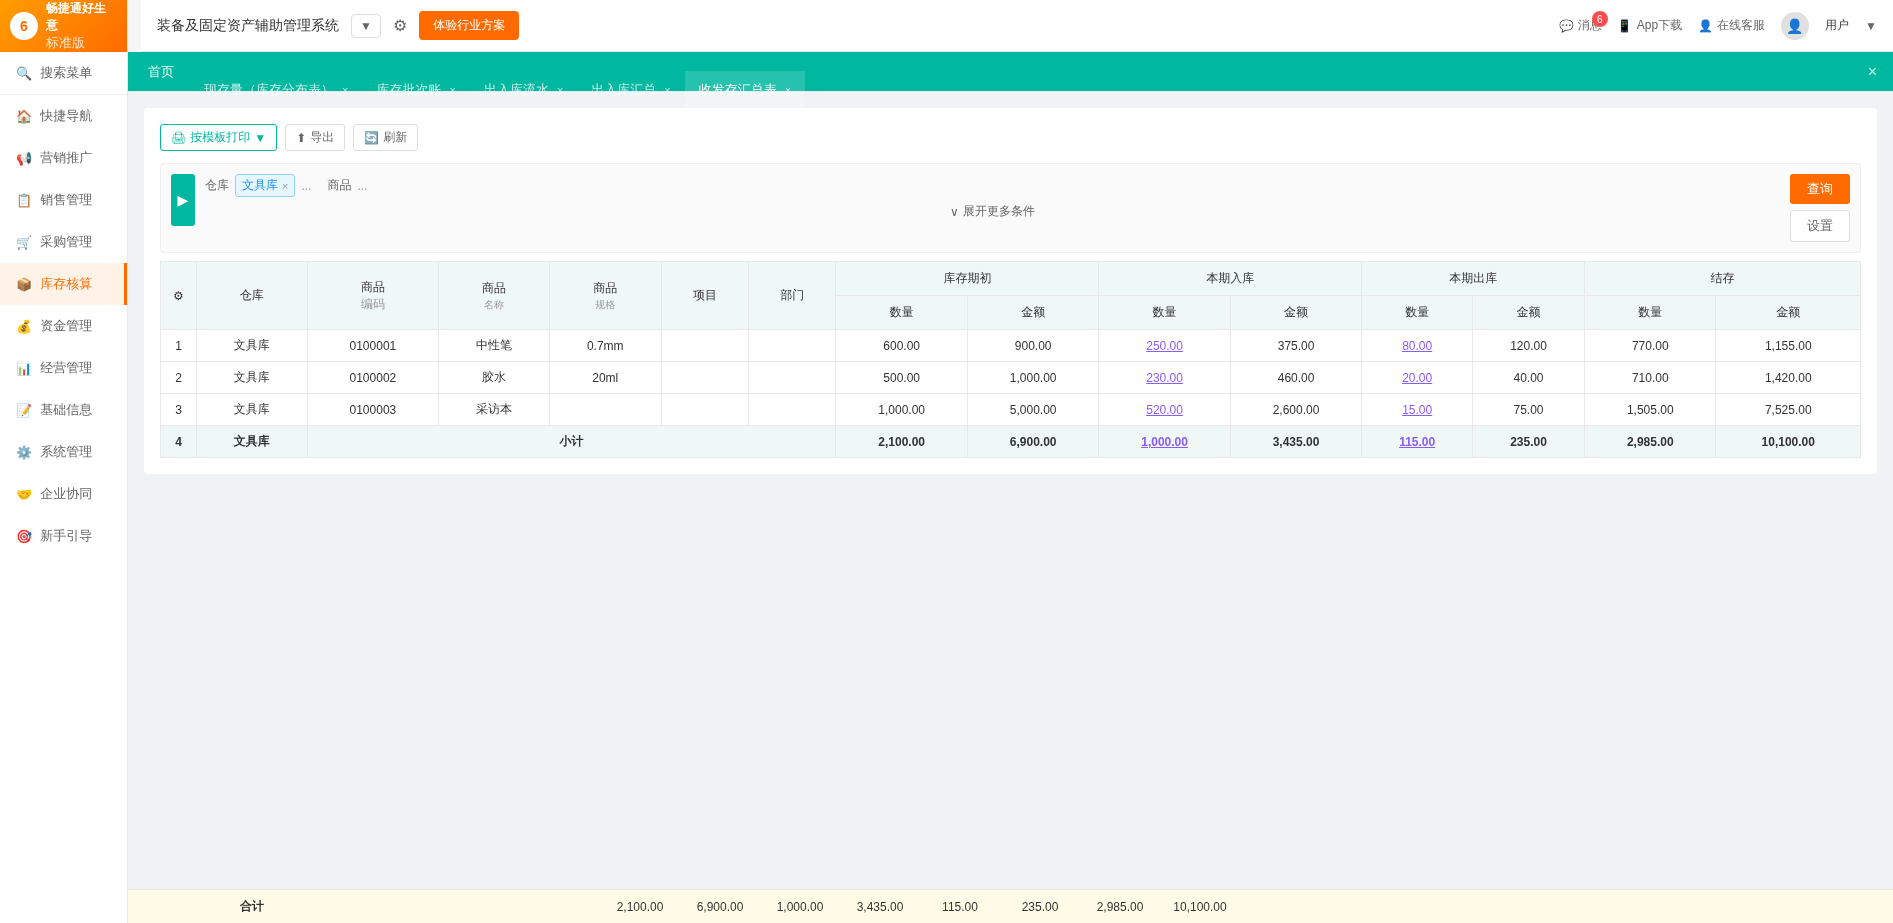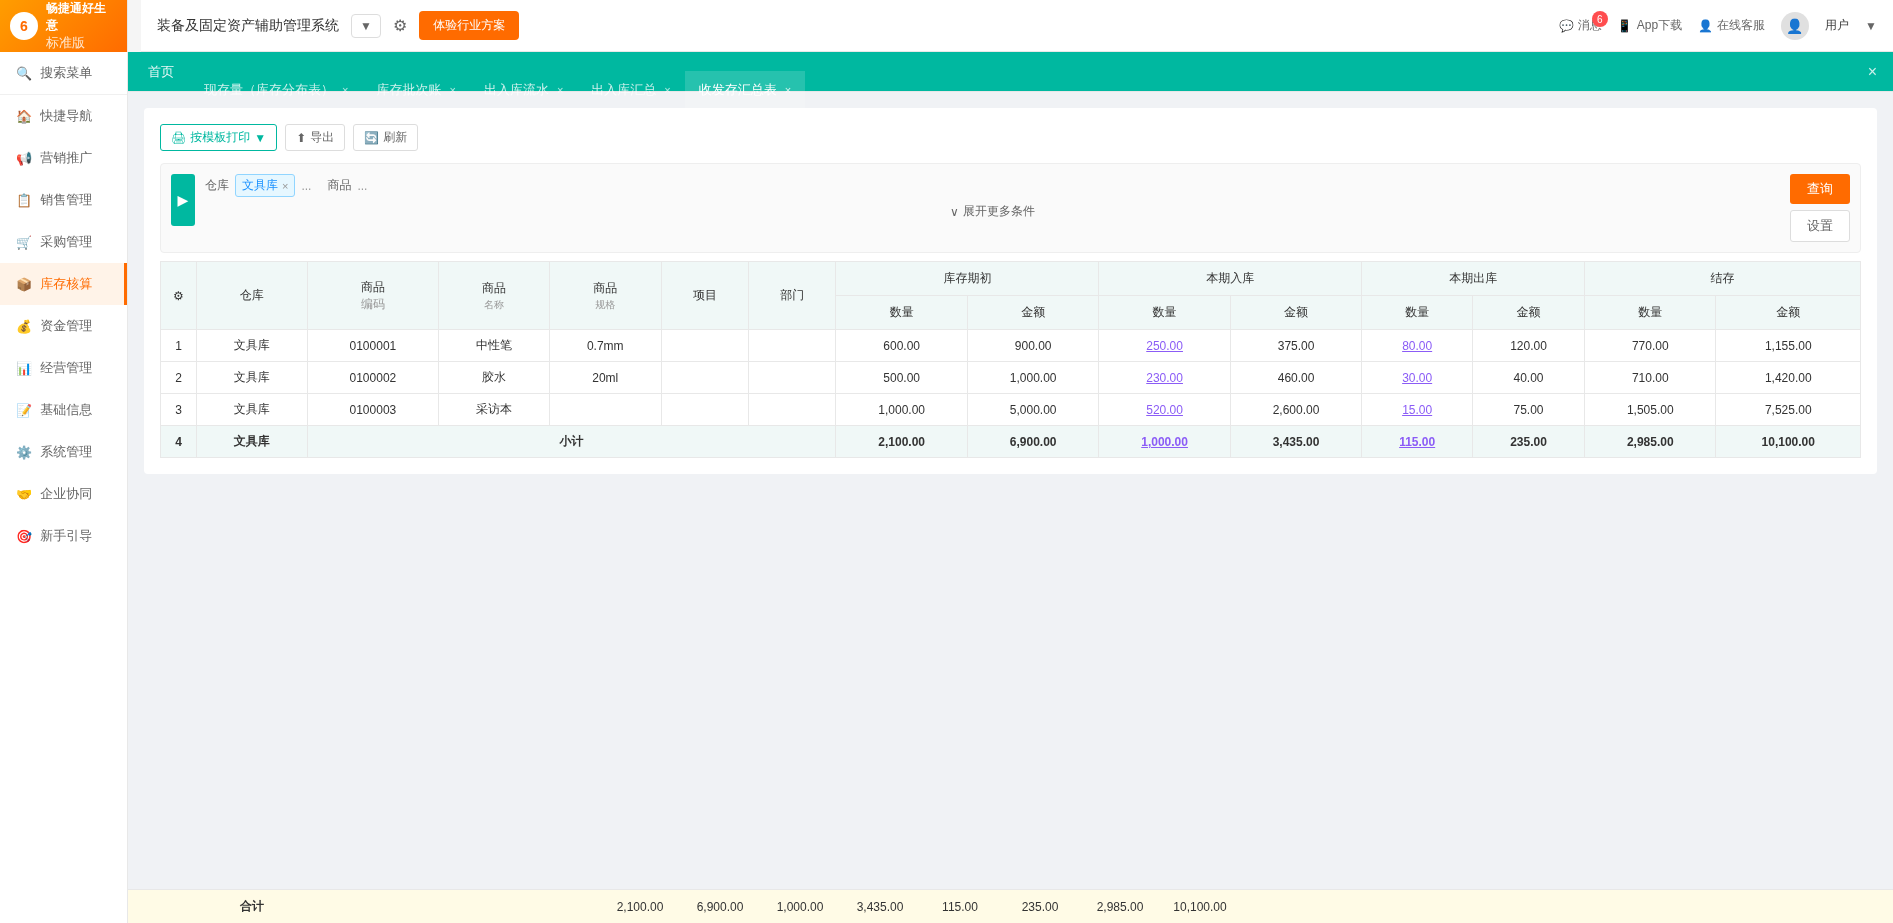--- a/index.html
+++ b/index.html
@@ -277,21 +277,21 @@
             <td>文具库</td>
             <td>0100002</td>
             <td>胶水</td>
             <td>20ml</td>
             <td></td>
             <td></td>
             <td>500.00</td>
             <td>1,000.00</td>
             <td><span class="underline">230.00</span></td>
             <td>460.00</td>
-            <td><span class="underline">30.00</span></td>
+            <td><span class="underline">20.00</span></td>
             <td>40.00</td>
             <td>710.00</td>
             <td>1,420.00</td>
           </tr>
 
           <tr>
             <td>3</td>
             <td>文具库</td>
             <td>0100003</td>
             <td>采访本</td>

